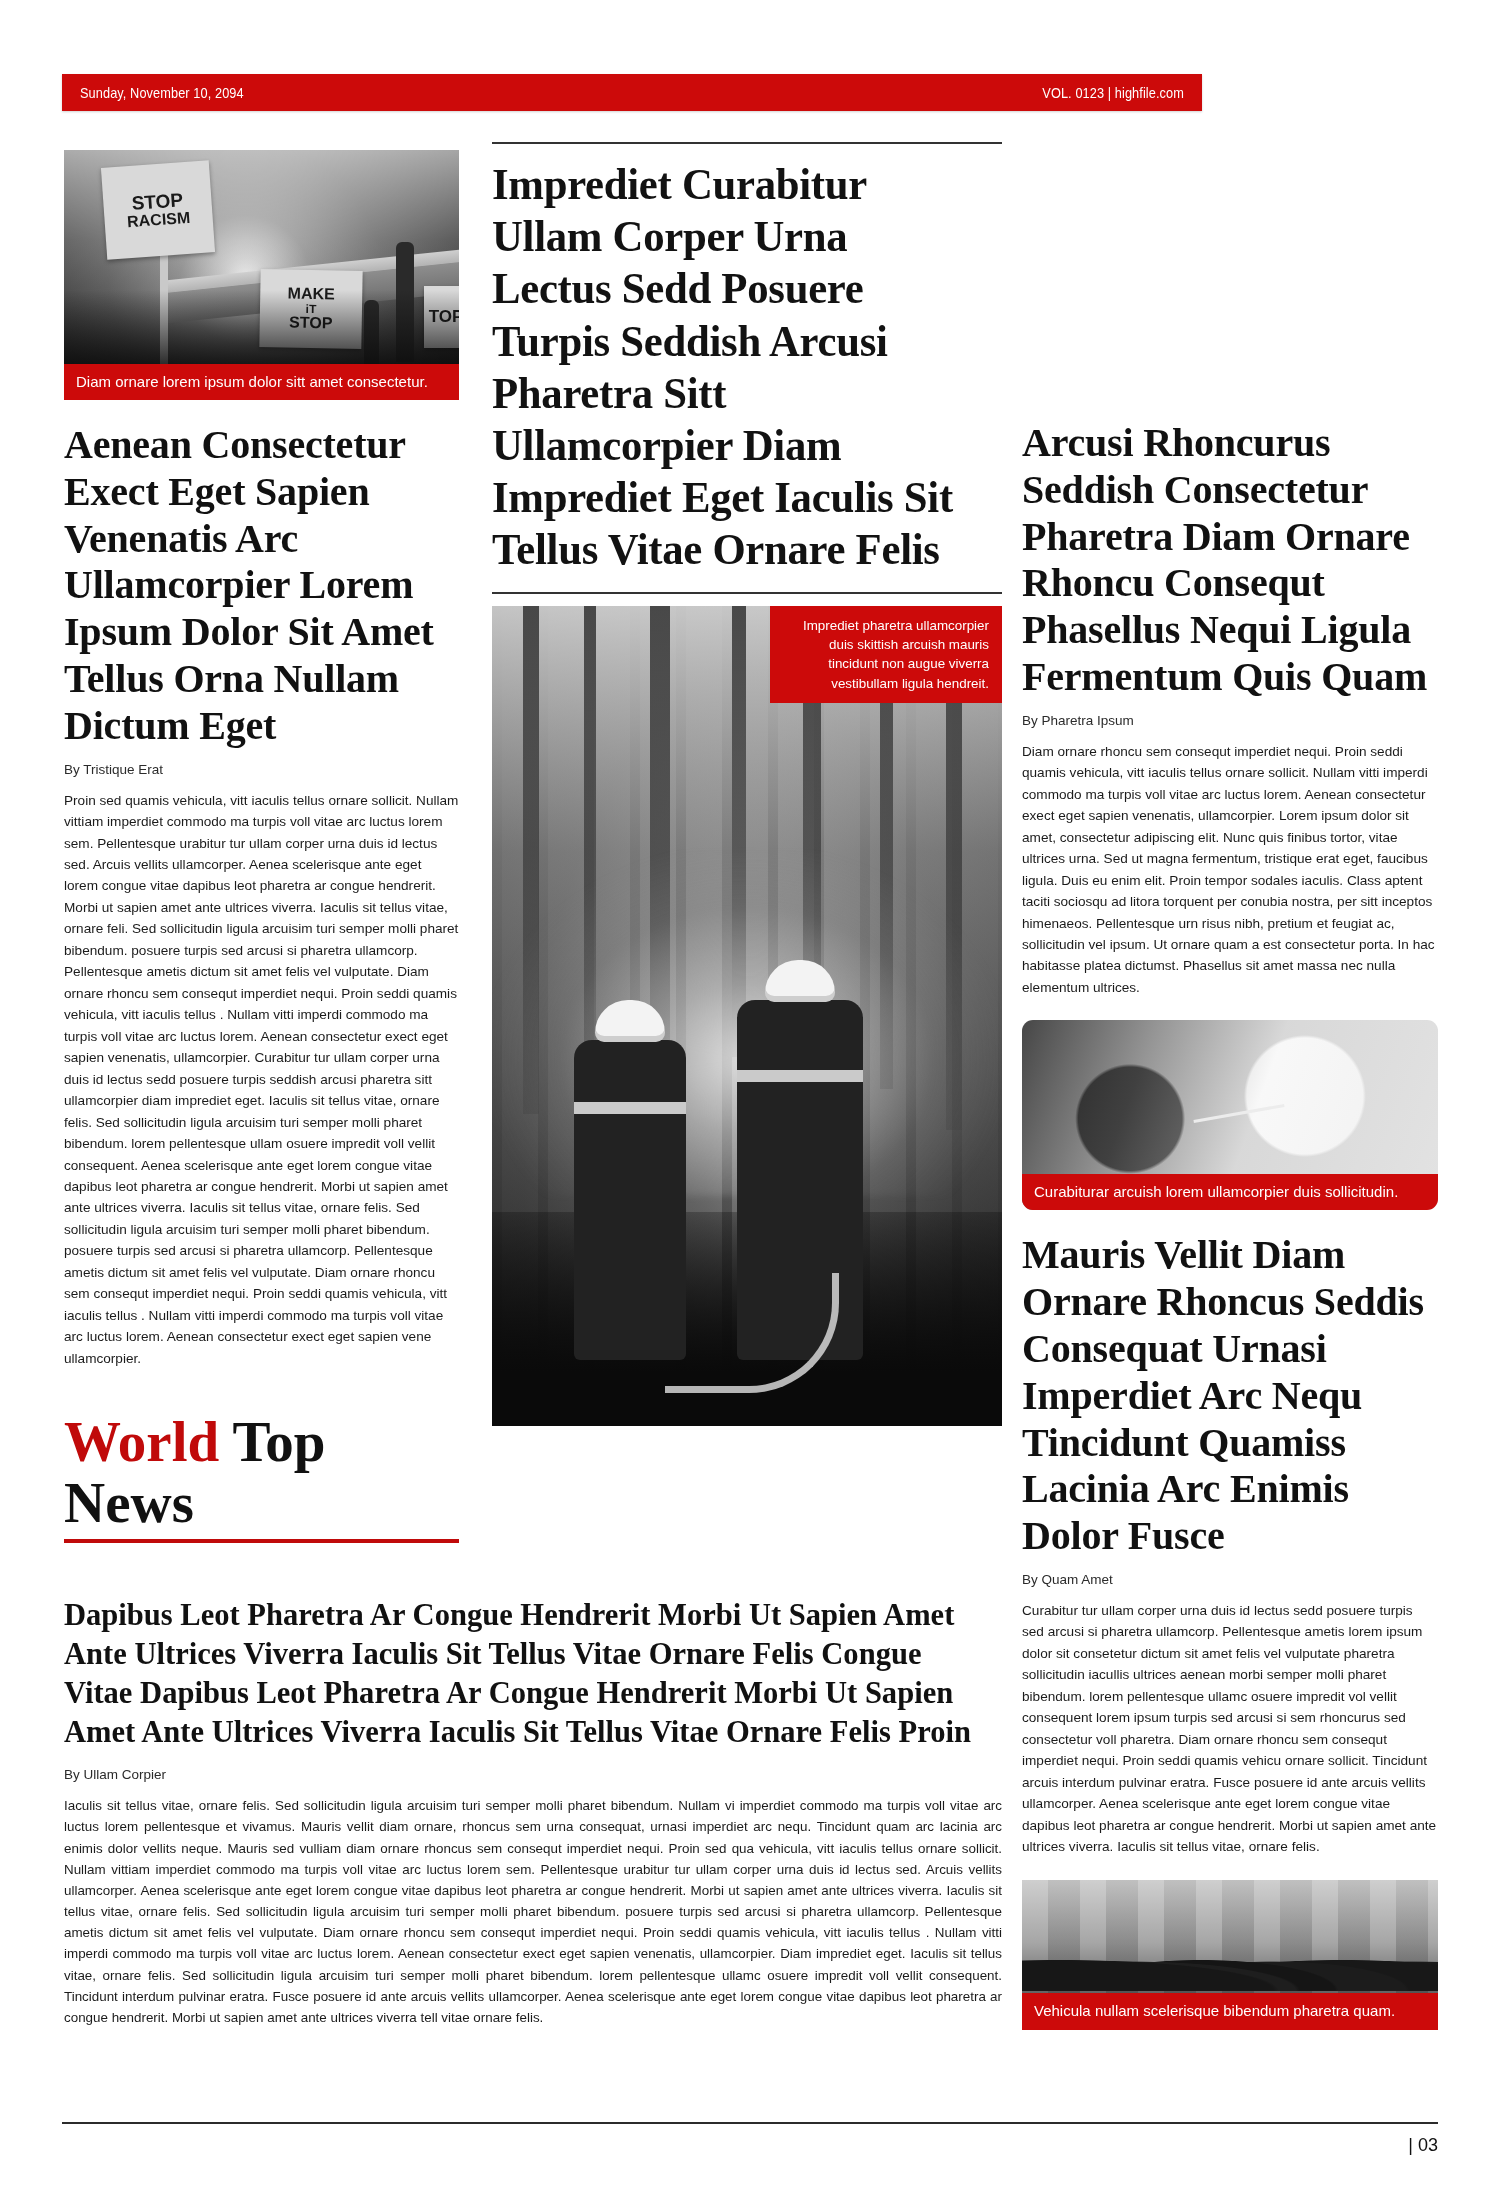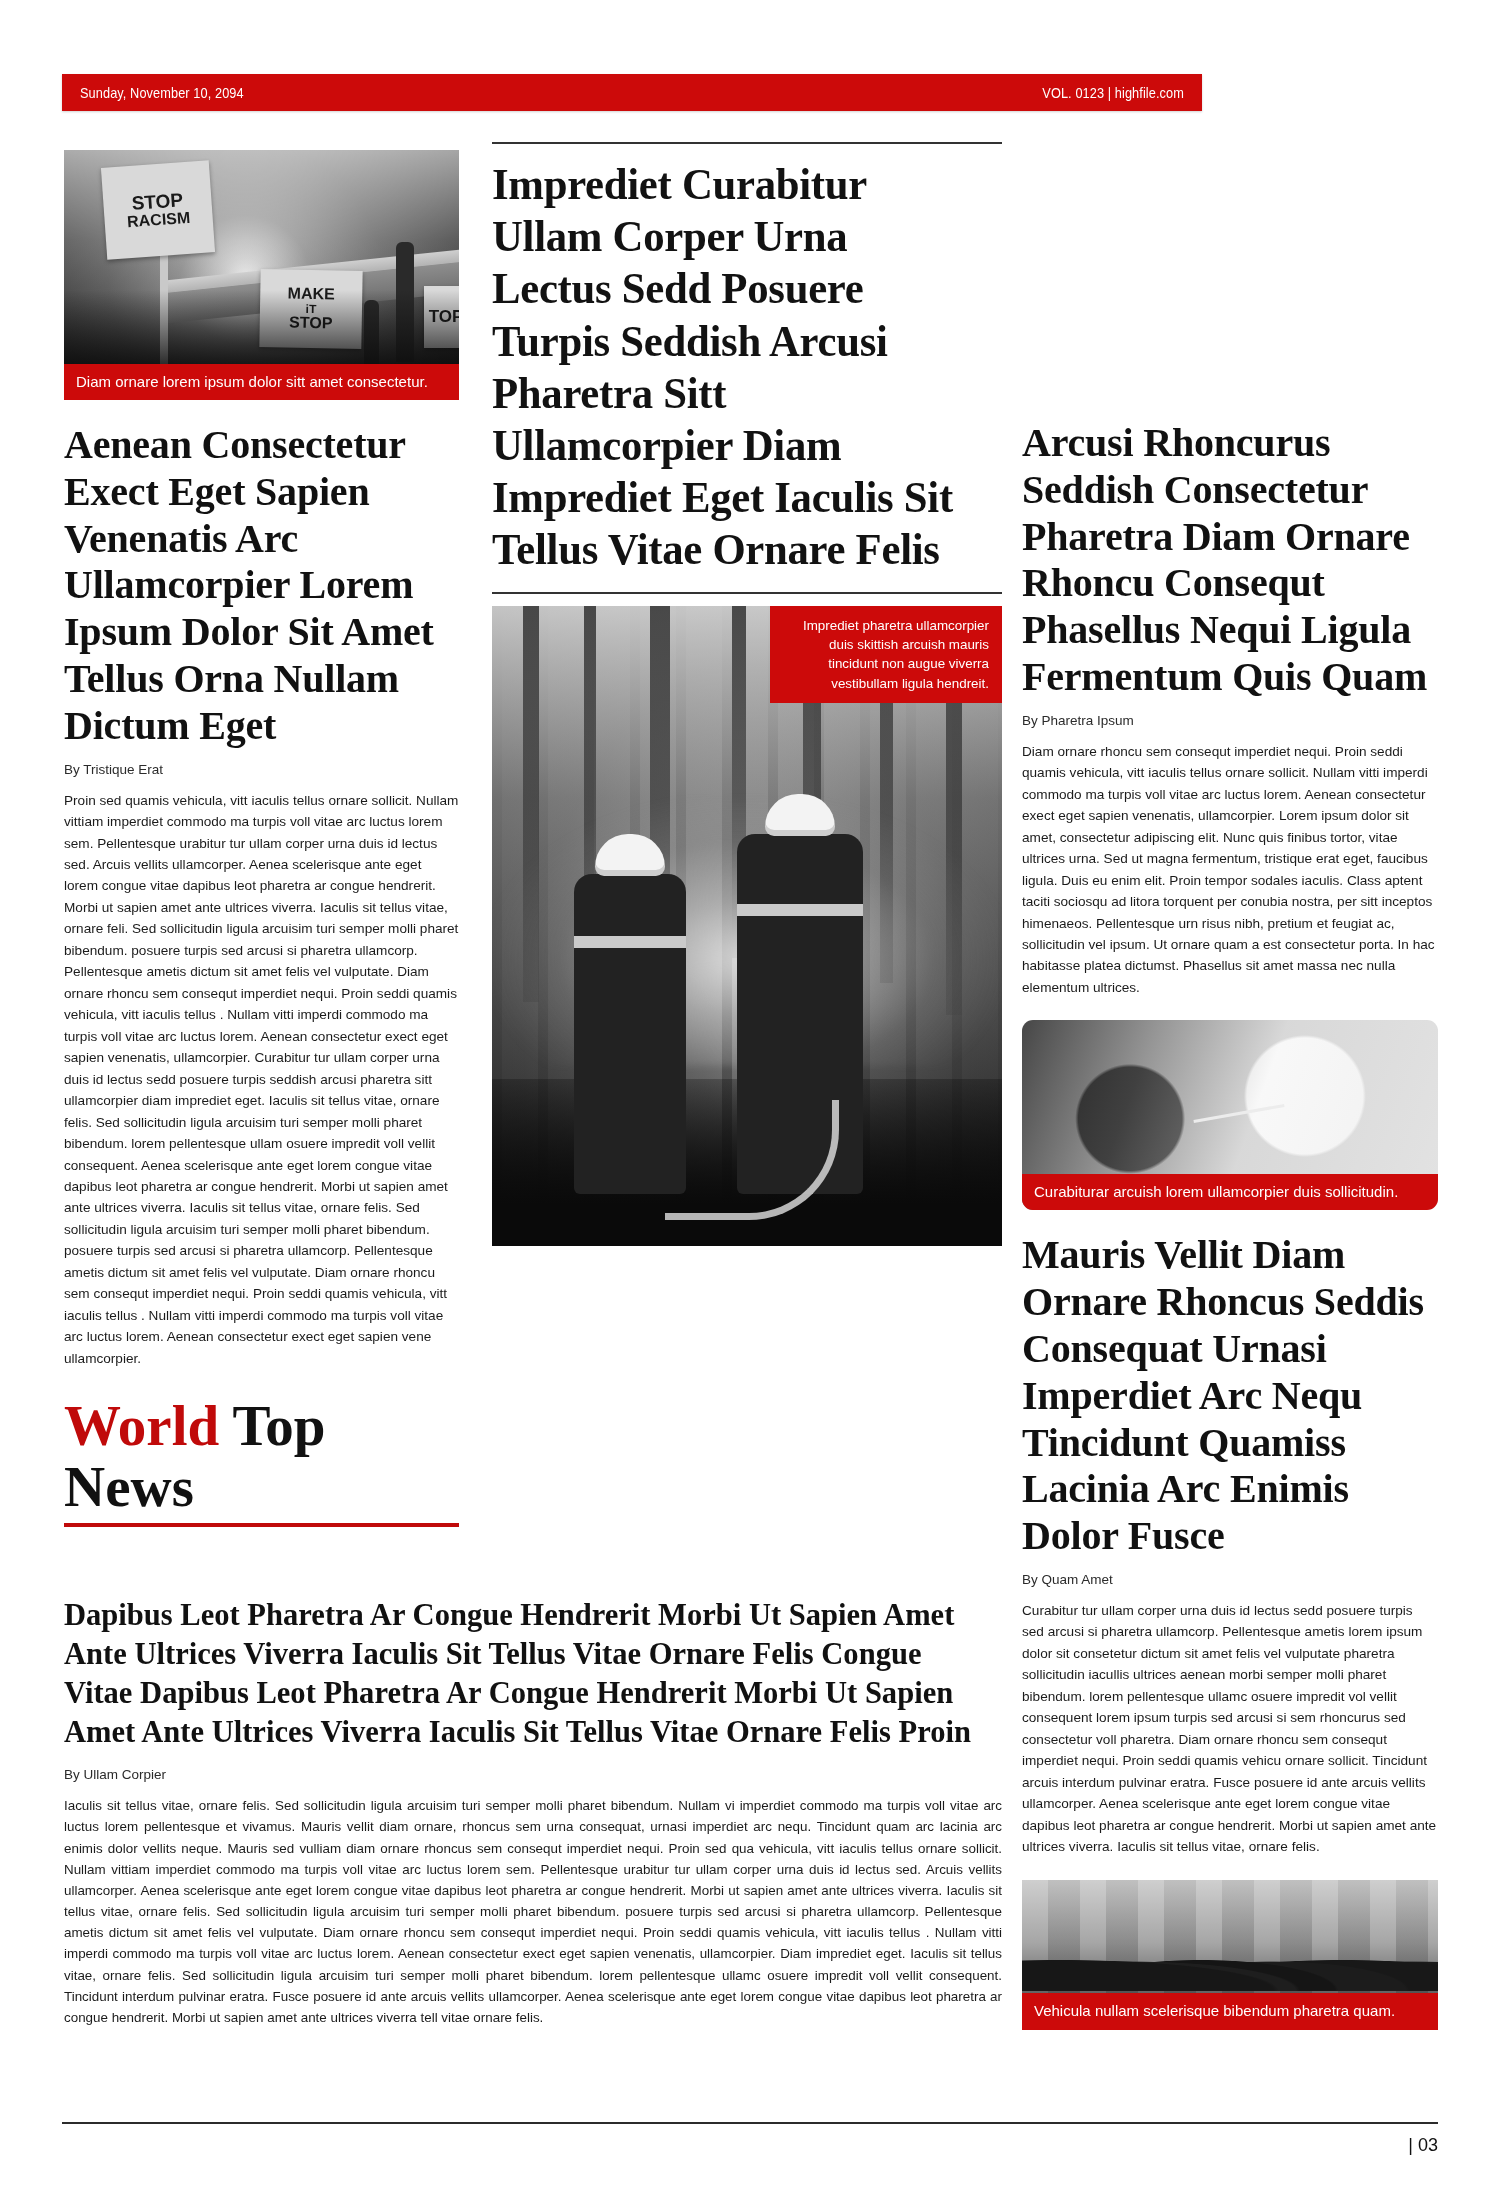--- a/index.html
+++ b/index.html
@@ -103,21 +103,21 @@
     text-align: left;
   }
 
   
   .wtn {
     font-family: "Liberation Serif", serif;
     font-weight: 700;
     font-size: 57px;
     line-height: 1.07;
     color: #111;
-    margin-top: 26px;
+    margin-top: 42px;
   }
   .wtn .red { color: #c00a0a; }
   .wtn-rule { height: 4px; background: #c00a0a; margin-top: 6px; width: 100%; }
 
   
   .bottom {
     position: absolute;
     left: 64px;
     top: 1595px;
     width: 938px;
@@ -185,21 +185,21 @@
       radial-gradient(ellipse at 33% 100%, #262626 0 18%, transparent 19%),
       radial-gradient(ellipse at 52% 100%, #1a1a1a 0 20%, transparent 21%),
       radial-gradient(ellipse at 72% 100%, #242424 0 19%, transparent 20%),
       radial-gradient(ellipse at 90% 100%, #1c1c1c 0 22%, transparent 23%),
       linear-gradient(180deg, rgba(0,0,0,0) 0%, rgba(10,10,10,.85) 70%, #0b0b0b 100%);
   }
   .arm { position:absolute; background:#2a2a2a; border-radius:6px 6px 0 0; }
 
   
   .ph-fire {
-    height: 640px;
+    height: 820px;
     background:
       linear-gradient(180deg, rgba(225,225,225,.85) 0%, rgba(170,170,170,.55) 30%, rgba(90,90,90,.55) 62%, rgba(18,18,18,.95) 100%),
       repeating-linear-gradient(90deg, rgba(40,40,40,.55) 0 10px, rgba(120,120,120,.12) 10px 46px),
       radial-gradient(ellipse at 50% 72%, #f2f2f2 0%, #bdbdbd 12%, #7d7d7d 32%, #3b3b3b 62%, #141414 100%),
       #5e5e5e;
   }
   .tree {
     position:absolute; top:0; width:16px;
     background: linear-gradient(180deg, rgba(30,30,30,.75), rgba(60,60,60,.35));
   }

